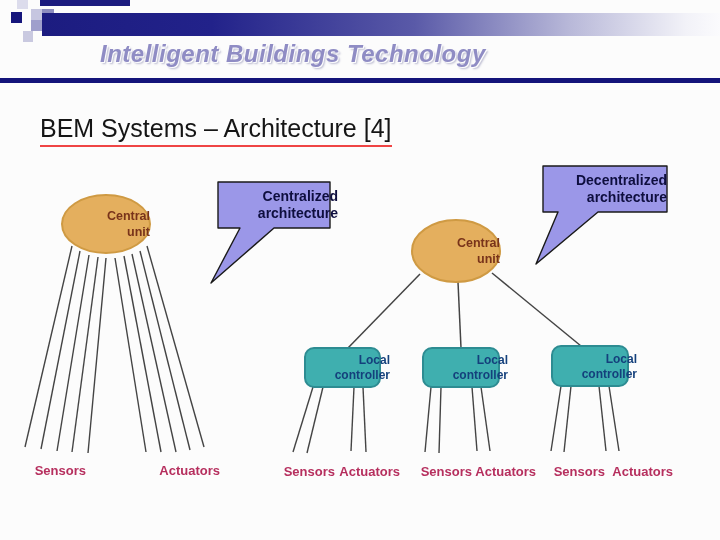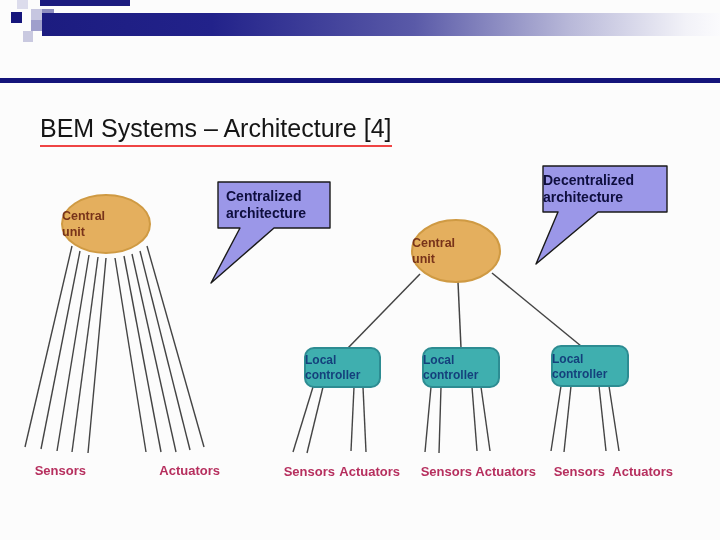--- a/index.html
+++ b/index.html
@@ -25,21 +25,21 @@
   
   #slide-heading{
     position:absolute;left:40px;top:114px;
     font-size:25px;color:#151515;
     border-bottom:2px solid #ef4444;padding-bottom:2px;
     display:inline-block;white-space:nowrap;
   }
   
   #diagram-svg{position:absolute;left:0;top:0;width:720px;height:540px;}
   .two-line{
-    position:absolute;display:flex;flex-direction:column;align-items:flex-start;justify-content:center;
+    position:absolute;display:flex;flex-direction:column;align-items:flex-end;justify-content:center;
     text-align:center;font-weight:bold;
   }
   .ellipse-label{width:88px;color:#78331a;font-size:12.5px;line-height:16px;}
   .controller-label{width:85px;color:#14407c;font-size:12px;line-height:15px;}
   .callout-label{color:#0e0e3e;font-size:14px;line-height:17px;}
   .io-label{
     position:absolute;width:84px;text-align:right;
     font-size:13px;font-weight:bold;color:#b62f5e;
   }
 </style>
@@ -50,20 +50,21 @@
 
   <div id="bar-top"></div>
   <div class="sq" style="left:17px;top:0;width:11px;height:9px;background:#dcdcec;"></div>
   <div class="sq" style="left:31px;top:9px;width:11px;height:11px;background:#c6c6e0;"></div>
   <div class="sq" style="left:42px;top:9px;width:12px;height:11px;background:#8d8dbf;"></div>
   <div id="bar-gradient"></div>
   <div class="sq" style="left:11px;top:12px;width:11px;height:11px;background:#16167c;"></div>
   <div class="sq" style="left:31px;top:20px;width:11px;height:11px;background:#9f9fcc;"></div>
   <div class="sq" style="left:23px;top:31px;width:10px;height:11px;background:#c9c9e0;"></div>
 
+  <div id="header-title">Intelligent Buildings Technology</div>
   <div id="divider"></div>
 
   <div id="slide-heading">BEM Systems – Architecture [4]</div>
 
   <svg id="diagram-svg" viewBox="0 0 720 540">
     <g stroke="#444444" stroke-width="1.4">
       <line x1="72" y1="246" x2="25" y2="447"></line>
       <line x1="80" y1="251" x2="41" y2="449"></line>
       <line x1="89" y1="255" x2="57" y2="451"></line>
       <line x1="98" y1="257" x2="72" y2="452"></line>

